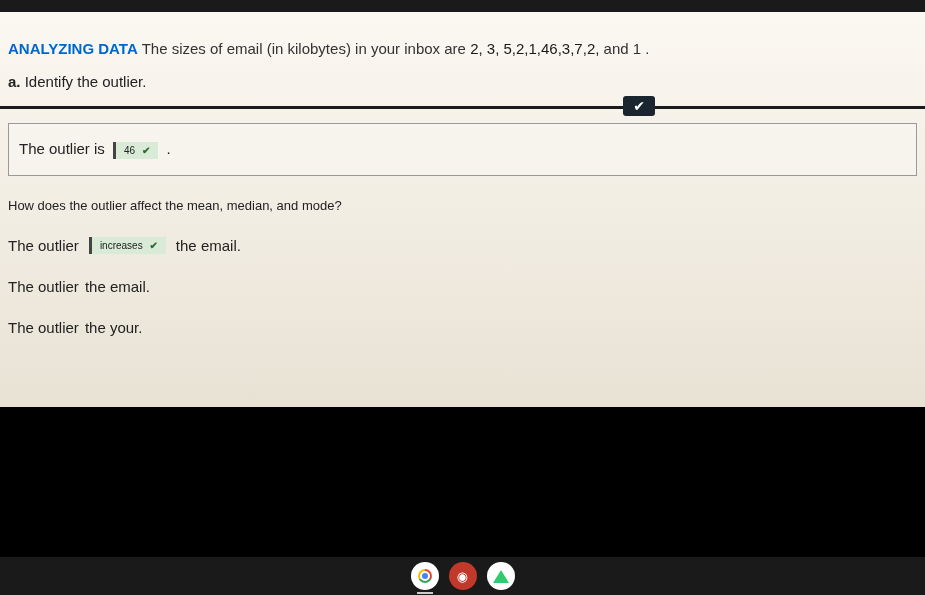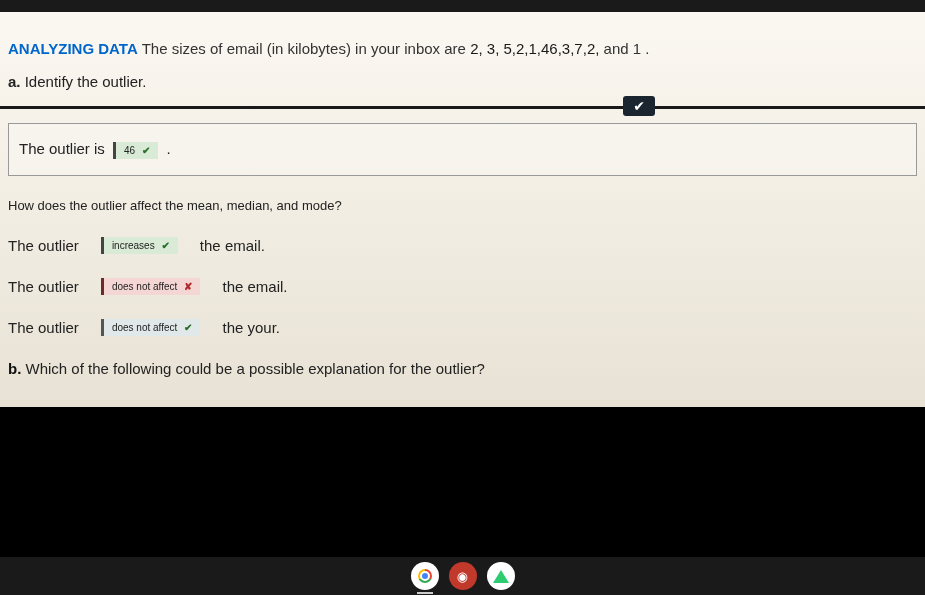--- a/index.html
+++ b/index.html
@@ -14,21 +14,21 @@
 .divider-wrap{position:relative;margin:6px 0 14px 0}
 .divider{height:3px;background:#1a1a1a;width:100%}
 .divider-badge{position:absolute;right:270px;top:-10px;background:#1a2530;color:#fff;padding:2px 10px;border-radius:3px;font-size:14px}
 .answer-box{border:1px solid #999;padding:16px 10px;margin-bottom:22px;background:rgba(255,255,255,0.25);font-size:15px;color:#222}
 .input-chip{display:inline-block;border-left:3px solid #444;background:#d9ead6;padding:3px 8px;margin:0 4px;font-size:10px;vertical-align:middle}
 .input-chip.wrong{background:#f4d7d4;border-left-color:#6b2b2b}
 .input-chip.neutral{background:#e0e8e9;border-left-color:#555}
 .check-mark{color:#2a6e2a;font-weight:bold;margin-left:4px}
 .x-mark{color:#b02a2a;font-weight:bold;margin-left:4px}
 .q2{font-size:13px;color:#222;margin:8px 0 24px 0;padding:0 8px}
-.stmt-row{font-size:15px;color:#222;margin-bottom:24px;padding:0 8px;display:flex;align-items:center;gap:18px}
+.stmt-row{font-size:15px;color:#222;margin-bottom:24px;padding:0 8px;display:flex;align-items:center;gap:6px}
 .part-b{font-size:15px;color:#222;padding:0 8px;margin-top:12px}
 .part-b b{color:#111}
 .task-bar{position:absolute;bottom:0;left:0;right:0;height:38px;background:#1a1a1a;display:flex;align-items:center;justify-content:center;gap:10px}
 .tb-icon{width:28px;height:28px;border-radius:50%;display:flex;align-items:center;justify-content:center;font-size:13px;position:relative}
 .chrome{background:#fff}
 .chrome::before{content:"";width:14px;height:14px;border-radius:50%;background:conic-gradient(#ea4335 0 120deg,#34a853 120deg 240deg,#fbbc05 240deg 360deg);display:block}
 .chrome::after{content:"";position:absolute;width:6px;height:6px;background:#4285f4;border-radius:50%;border:2px solid #fff}
 .chrome-under{position:absolute;bottom:-4px;width:16px;height:2px;background:#ccc;left:6px}
 .red-circ{background:#c0392b;color:#fff}
 .drive{background:#fff}
@@ -76,40 +76,28 @@
     <span>The outlier</span>
     <span class="input-chip">
       <span>increases</span>
       <span class="check-mark">✔</span>
     </span>
     <span>the email.</span>
   </div>
 
   <div class="stmt-row">
     <span>The outlier</span>
-    <span class="input-chip wrong">
-      <span>does not affect</span>
-      <span class="x-mark">✘</span>
-    </span>
     <span>the email.</span>
   </div>
 
   <div class="stmt-row">
     <span>The outlier</span>
-    <span class="input-chip neutral">
-      <span>does not affect</span>
-      <span class="check-mark">✔</span>
-    </span>
     <span>the your.</span>
   </div>
 
-  <div class="part-b">
-    <b>b.</b>
-    <span>Which of the following could be a possible explanation for the outlier?</span>
-  </div>
 </div>
 
 <div class="task-bar">
   <div class="tb-icon chrome">
     <div class="chrome-under"></div>
   </div>
   <div class="tb-icon red-circ">◉</div>
   <div class="tb-icon drive">
     <div class="drive-tri"></div>
   </div>

